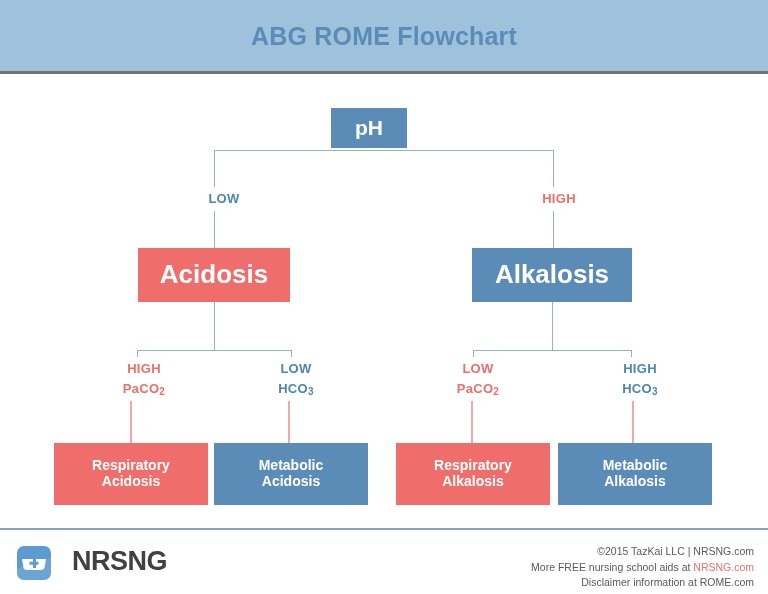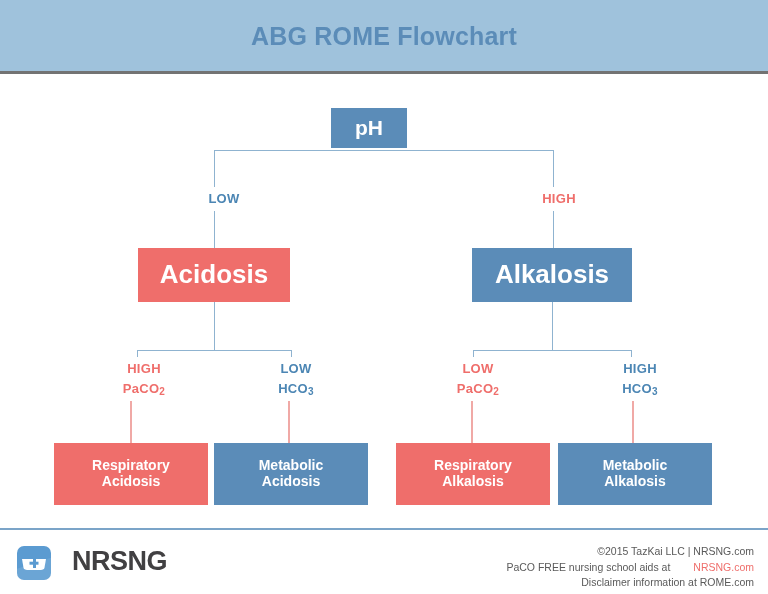--- a/index.html
+++ b/index.html
@@ -148,21 +148,21 @@
     transform:rotate(-18deg);
   }
   .logo-text{
     font-size:27px;font-weight:bold;color:#414042;letter-spacing:-.5px;
   }
   .footer-lines{
     position:absolute;right:14px;top:14px;
     text-align:right;
     font-size:10.5px;color:#5a5a5a;line-height:1.48;
   }
-  .footer-lines .accent{color:#ef6e6b;margin-left:20px;}
+  .footer-lines .accent{color:#ef6e6b;}
 </style>
 </head>
 <body>
 
 <div class="header">
   <div class="header-title">ABG ROME Flowchart</div>
 </div>
 
 <div class="canvas">
 
@@ -231,17 +231,17 @@
     <div class="logo-mark">
       <div class="shine"></div>
       <div class="cap"></div>
       <div class="cross-v"></div>
     </div>
     <div class="logo-text">NRSNG</div>
   </div>
 
   <div class="footer-lines">
     <div>©2015 TazKai LLC | NRSNG.com</div>
-    <div><span>PaCO FREE nursing school aids at </span><span class="accent">NRSNG.com</span></div>
+    <div><span>More FREE nursing school aids at </span><span class="accent">NRSNG.com</span></div>
     <div>Disclaimer information at ROME.com</div>
   </div>
 
 </div>
 
 </body></html>

